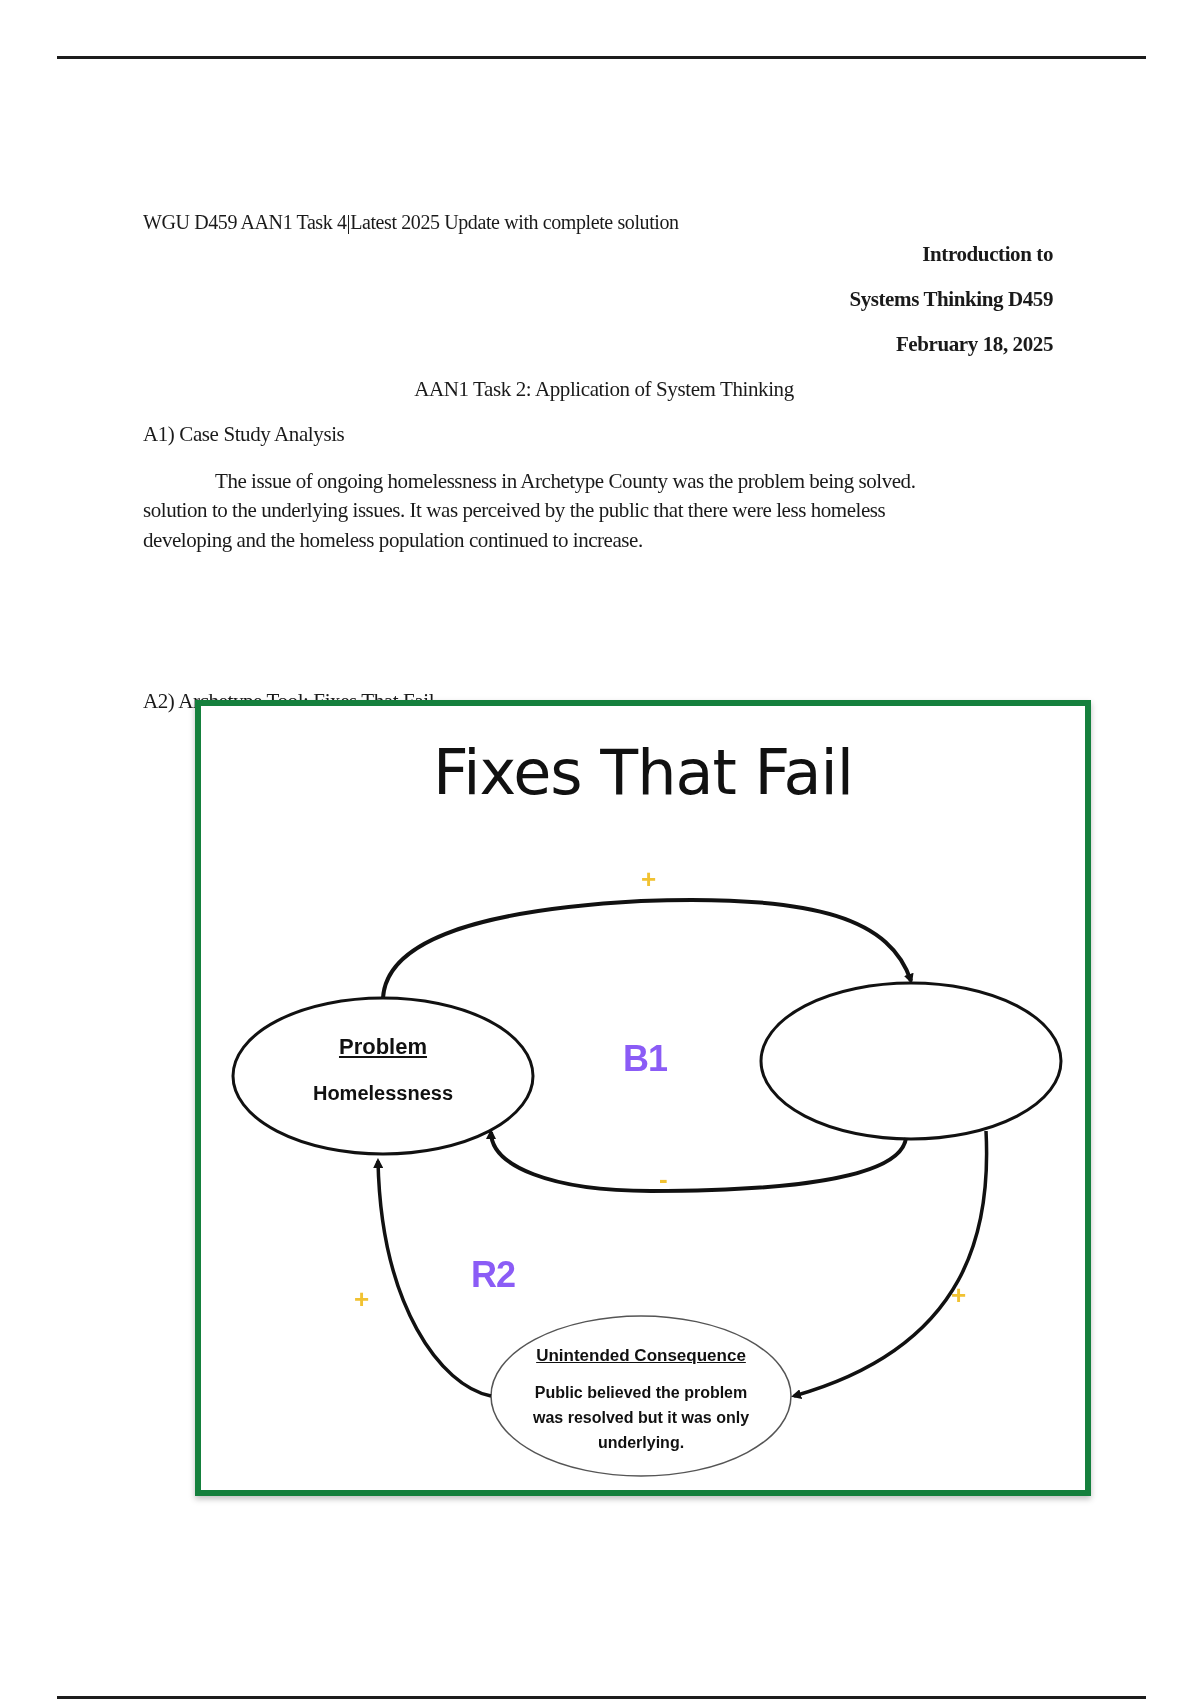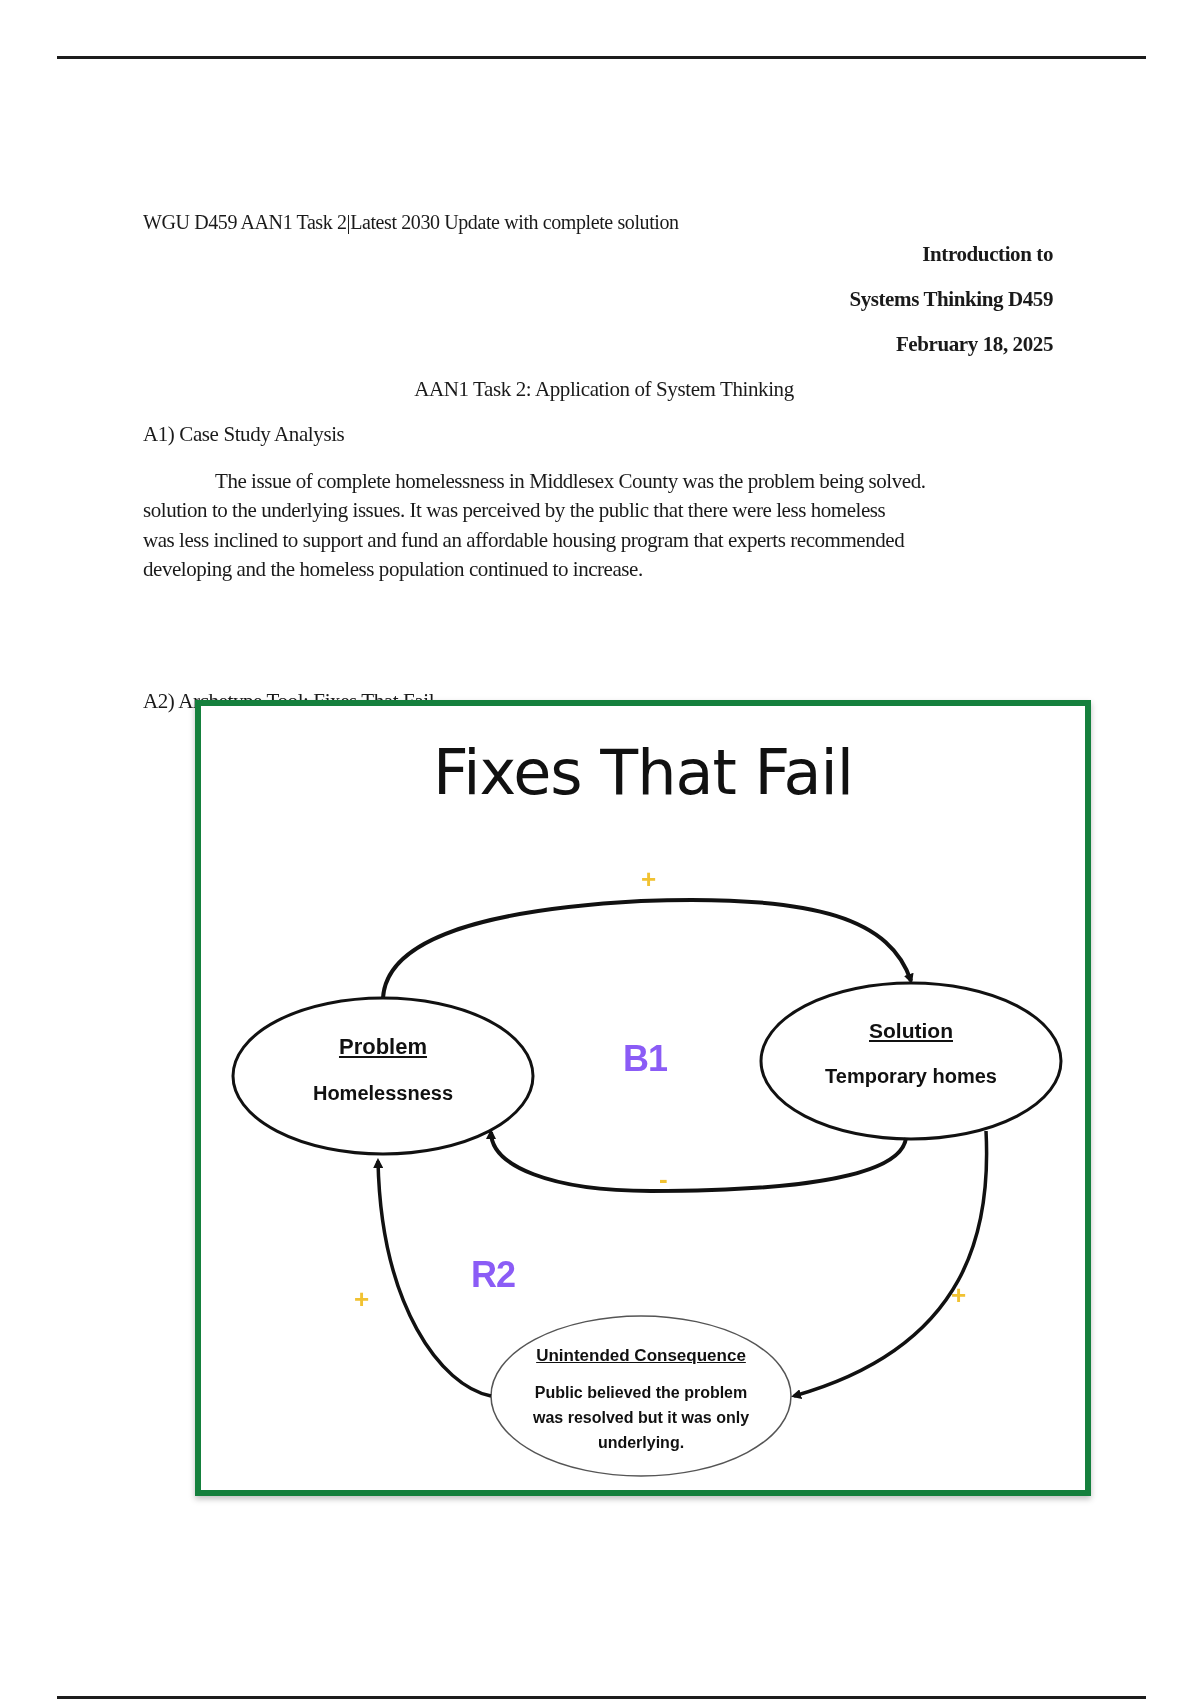--- a/index.html
+++ b/index.html
@@ -55,30 +55,29 @@
     position: absolute; font-family: "Liberation Sans", "DejaVu Sans", sans-serif;
     font-weight: bold; font-size: 26px; color: #f1c232; line-height: 1;
   }
 </style>
 </head>
 <body>
 
 <div class="rule top"></div>
 
 <div class="page">
-  <div class="line header-line">WGU D459 AAN1 Task 2|Latest 2030 Update with complete solution</div>
+  <div class="line header-line">WGU D459 AAN1 Task 4|Latest 2025 Update with complete solution</div>
   <div class="line right r1">Introduction to</div>
   <div class="line right r2">Systems Thinking D459</div>
   <div class="line right r3">February 18, 2025</div>
   <div class="line center-title">AAN1 Task 2: Application of System Thinking</div>
   <div class="line h-a1">A1) Case Study Analysis</div>
   <div class="para">
-    <span class="pl first">The issue of complete homelessness in Middlesex County was the problem being solved.</span>
+    <span class="pl first">The issue of ongoing homelessness in Archetype County was the problem being solved.</span>
     <span class="pl">solution to the underlying issues. It was perceived by the public that there were less homeless</span>
-    <span class="pl">was less inclined to support and fund an affordable housing program that experts recommended</span>
     <span class="pl">developing and the homeless population continued to increase.</span>
   </div>
   <div class="line h-a2">A2) Archetype Tool: Fixes That Fail</div>
 </div>
 
 <div class="figure">
   <svg width="884" height="784" viewBox="0 0 884 784">
     <defs>
       <marker id="ah" markerWidth="10" markerHeight="10" refX="7" refY="5" orient="auto" markerUnits="userSpaceOnUse">
         <path d="M0,0 L10,5 L0,10 z" fill="#111"></path>
@@ -98,24 +97,20 @@
     <path d="M290,690 C240,680 180,600 177,455" fill="none" stroke="#111" stroke-width="3.5" marker-end="url(#ah)"></path>
   </svg>
 
   <div class="fig-title">Fixes That Fail</div>
 
   <div class="node-label" style="left:42px; top:328px; width:280px;">
     <span class="head" style="font-size:22px;">Problem</span>
     <span class="body" style="font-size:20px; margin-top:22px;">Homelessness</span>
   </div>
 
-  <div class="node-label" style="left:570px; top:313px; width:280px;">
-    <span class="head" style="font-size:21px;">Solution</span>
-    <span class="body" style="font-size:20px; margin-top:22px;">Temporary homes</span>
-  </div>
 
   <div class="node-label" style="left:300px; top:640px; width:280px;">
     <span class="head" style="font-size:17px;">Unintended Consequence</span>
     <span class="body" style="font-size:16px; margin-top:14px; line-height:25px;">Public believed the problem</span>
     <span class="body" style="font-size:16px; line-height:25px;">was resolved but it was only</span>
     <span class="body" style="font-size:16px; line-height:25px;">underlying.</span>
   </div>
 
   <div class="loop-tag" style="left:422px; top:332px;">B1</div>
   <div class="loop-tag" style="left:270px; top:548px;">R2</div>

